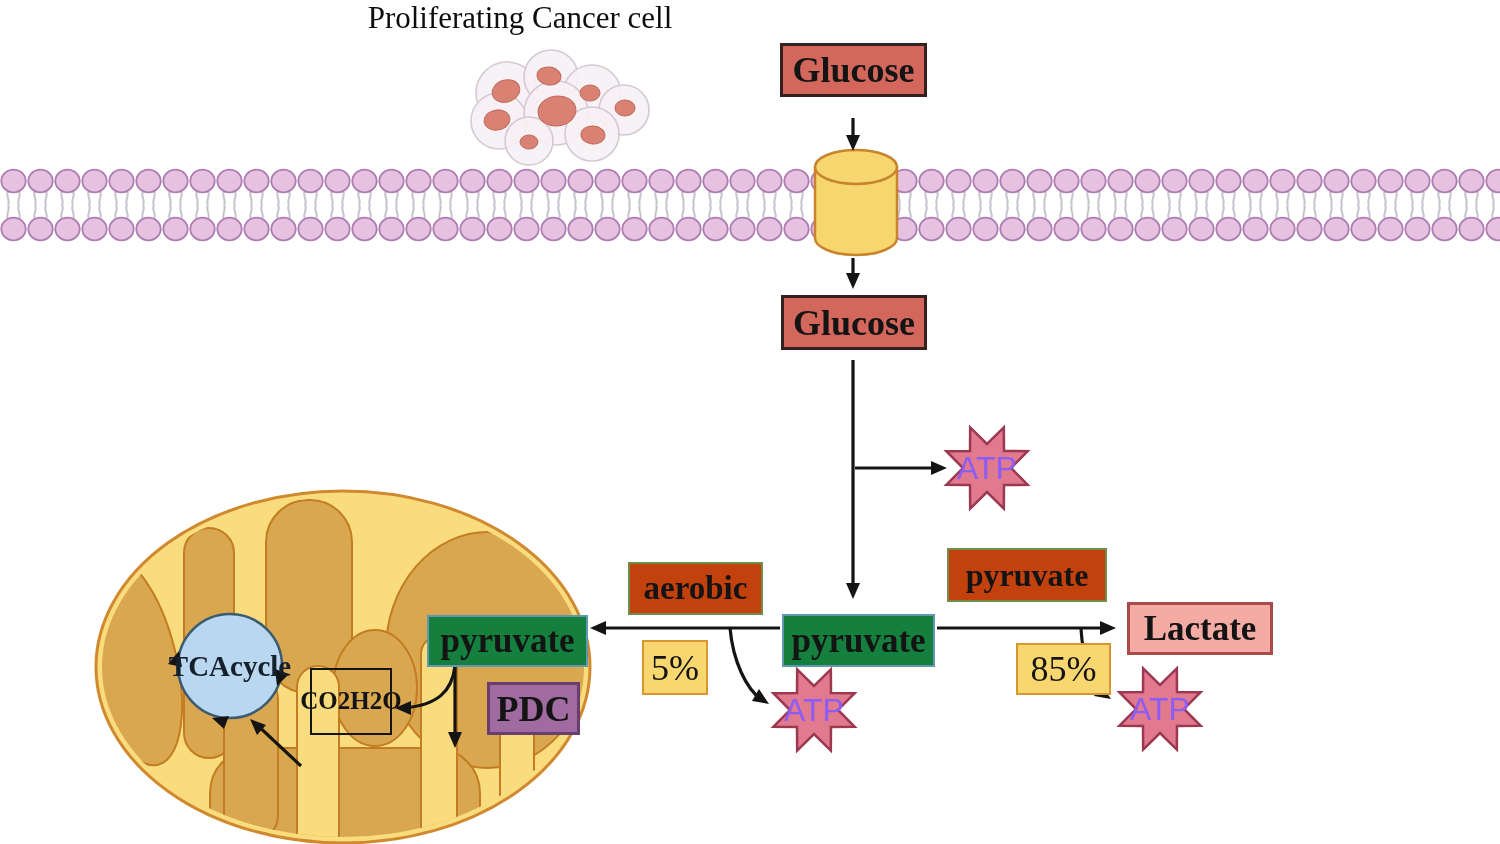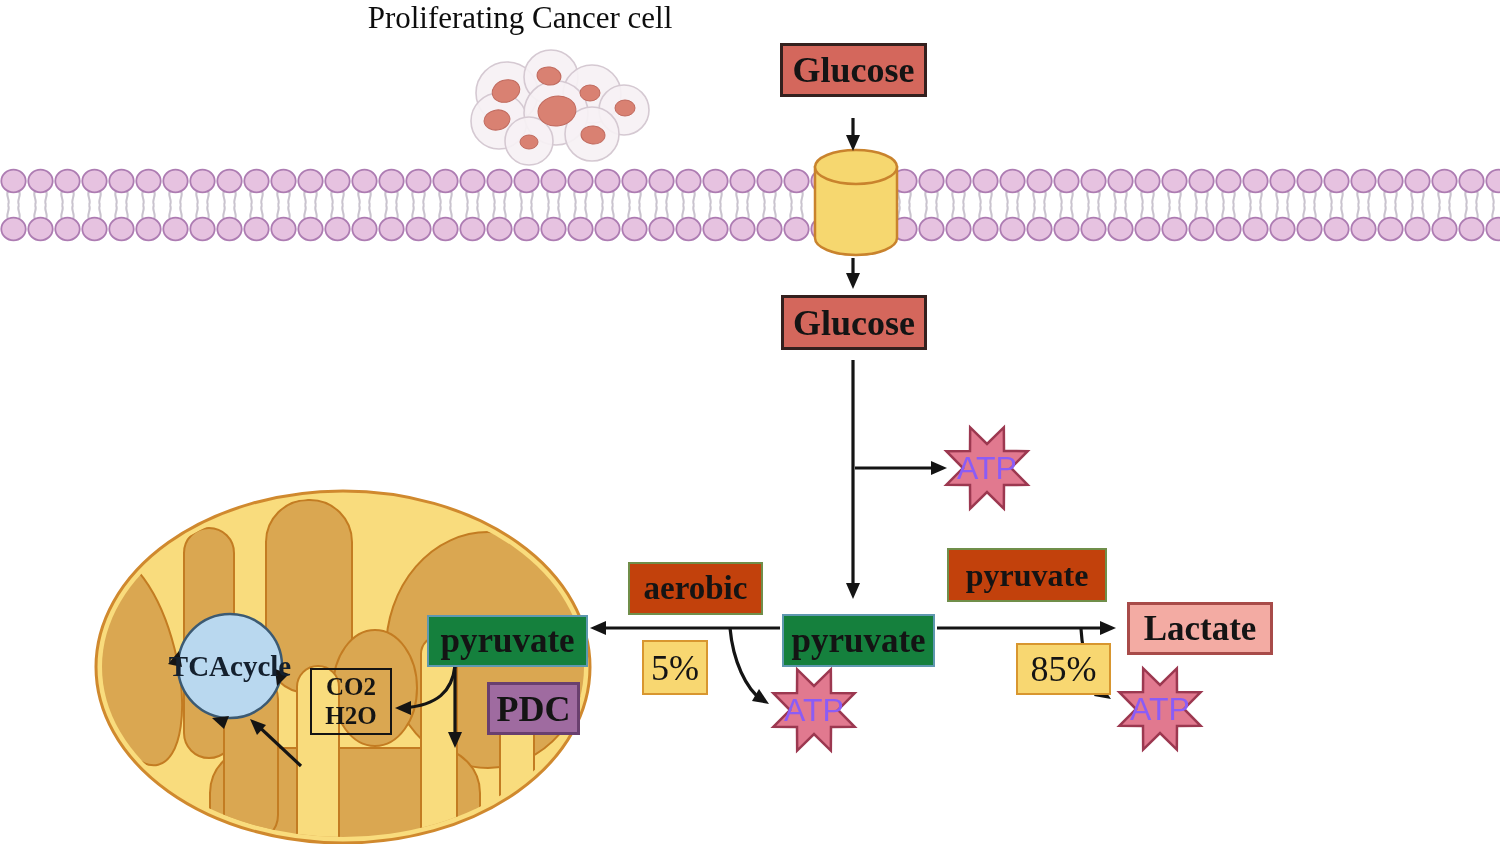--- a/index.html
+++ b/index.html
@@ -27,21 +27,21 @@
     position:absolute;box-sizing:border-box;display:flex;
     align-items:center;justify-content:center;
     font-weight:700;color:#141414;white-space:nowrap;
   }
   .red{background:#d4675c;border:3px solid #34201e;font-size:36px;}
   .green{background:#c2410c;border:2px solid #708e4a;font-size:33px;}
   .yellow{background:#f8d771;border:2.5px solid #d8962f;font-size:36px;font-weight:400;}
   .blue{background:#15803d;border:2px solid #5f98b0;font-size:35px;margin-top:12px;}
   .salmon{background:#f3aba3;border:3px solid #a84b49;font-size:35px;}
   .purple{background:#9f6ba0;border:3px solid #693f6f;font-size:36px;}
-  .plain{background:transparent;border:2.5px solid #141414;flex-direction:column;
+  .plain{background:transparent;border:2.5px solid #141414;flex-direction:row;
          font-size:25px;line-height:1.15;}
   .plain span{display:block;}
 
   .glucose1{left:780px;top:43px;width:147px;height:54px;}
   .glucose2{left:781px;top:295px;width:146px;height:55px;}
   .pyruvate-c{left:782px;top:602px;width:153px;height:53px;}
   .pyruvate-m{left:427px;top:603px;width:161px;height:52px;}
   .aerobic{left:628px;top:562px;width:135px;height:53px;}
   .pct5{left:642px;top:640px;width:66px;height:55px;}
   .anaerobic{left:947px;top:548px;width:160px;height:54px;font-size:32px;}

